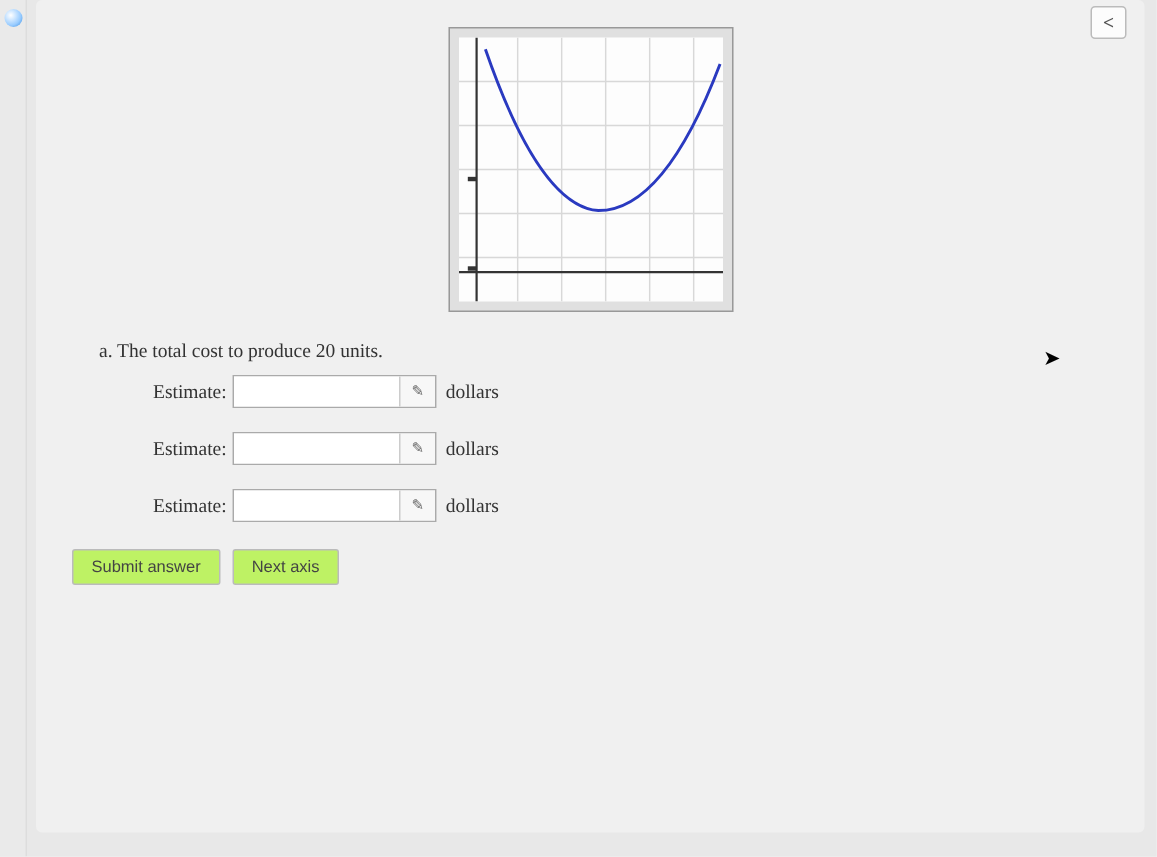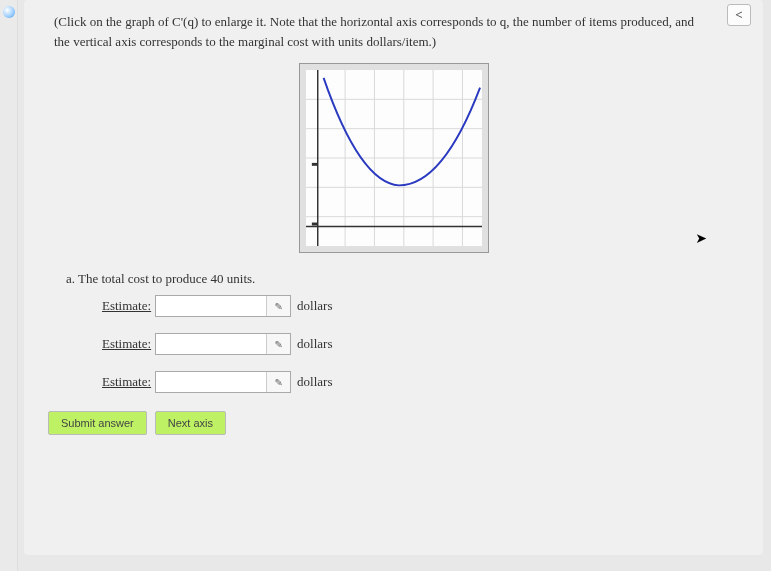--- a/index.html
+++ b/index.html
@@ -64,21 +64,21 @@
 .question {
   font-size: 13px;
   margin: 10px 0 8px 22px;
 }
 .answer-row {
   margin: 6px 0 16px 58px;
   font-size: 13px;
   display: flex;
   align-items: center;
 }
-.answer-row .label { margin-right: 4px; text-decoration: underline; }
+.answer-row .label { margin-right: 4px; }
 .input-box {
   display: inline-flex;
   align-items: stretch;
   border: 1px solid #aaa;
   background: #fff;
   height: 22px;
 }
 .input-box input {
   border: none;
   width: 110px;
@@ -142,21 +142,20 @@
 <div class="left-rail">
   <div class="left-dot"></div>
 </div>
 
 <div class="page">
 
   <div class="back-btn">
     <span>&lt;</span>
   </div>
 
-  <p class="instruction">(Click on the graph of C'(q) to enlarge it. Note that the horizontal axis corresponds to q, the number of items produced, and the vertical axis corresponds to the marginal cost with units dollars/item.)</p>
 
   <div class="graph-wrap">
     <div class="graph">
       <div class="graph-inner">
         <svg viewBox="0 0 180 180" width="100%" height="100%">
           <g stroke="#d8d8d8" stroke-width="1">
             <line x1="0" y1="30" x2="180" y2="30"></line>
             <line x1="0" y1="60" x2="180" y2="60"></line>
             <line x1="0" y1="90" x2="180" y2="90"></line>
             <line x1="0" y1="120" x2="180" y2="120"></line>
@@ -170,21 +169,21 @@
           <line x1="12" y1="0" x2="12" y2="180" stroke="#333" stroke-width="1.5"></line>
           <line x1="0" y1="160" x2="180" y2="160" stroke="#333" stroke-width="1.5"></line>
           <rect x="6" y="95" width="6" height="3" fill="#333"></rect>
           <rect x="6" y="156" width="6" height="3" fill="#333"></rect>
           <path d="M 18 8 Q 55 115, 95 118 Q 140 118, 178 18" fill="none" stroke="#2a3ac0" stroke-width="2"></path>
         </svg>
       </div>
     </div>
   </div>
 
-  <div class="question">a. The total cost to produce 40 units.</div>
+  <div class="question">a. The total cost to produce 20 units.</div>
   <div class="answer-row">
     <span class="label">Estimate:</span>
     <span class="input-box">
       <input type="text" value="" style="">
       <span class="input-tools">
           <span>✎</span>
         </span>
     </span>
     <span class="unit">dollars</span>
   </div>

